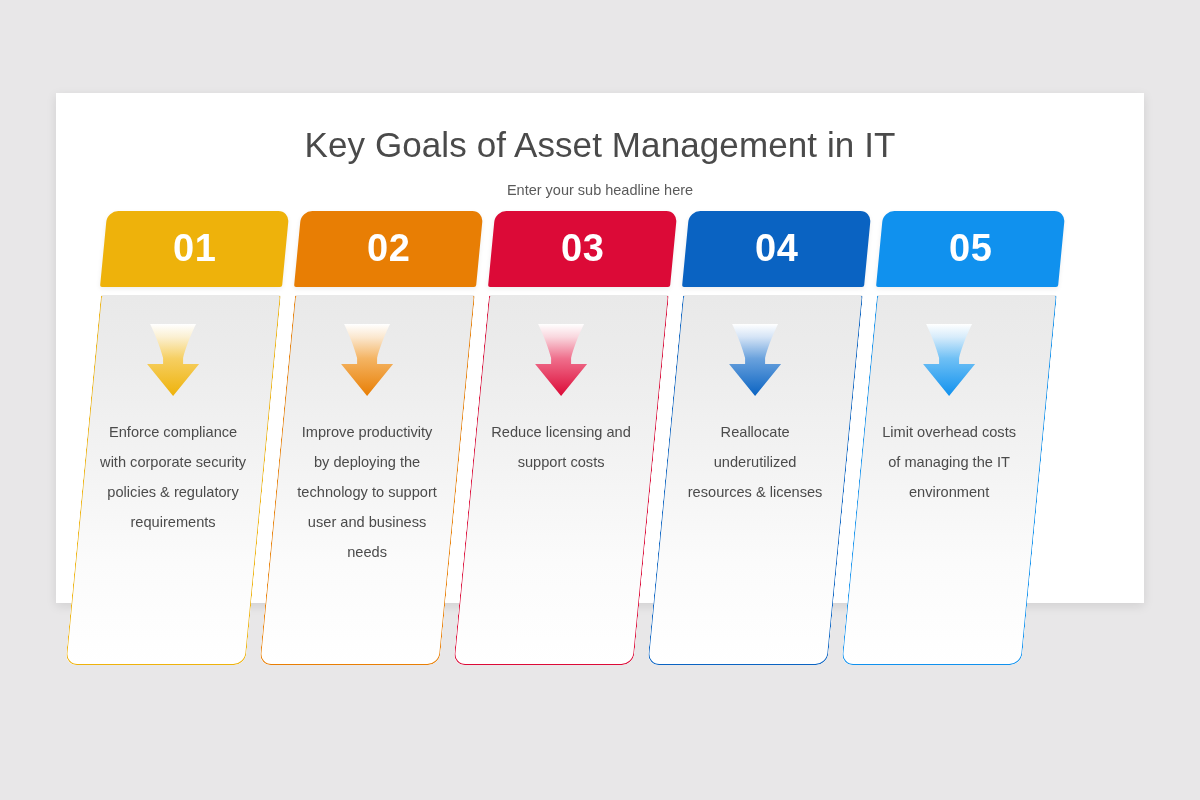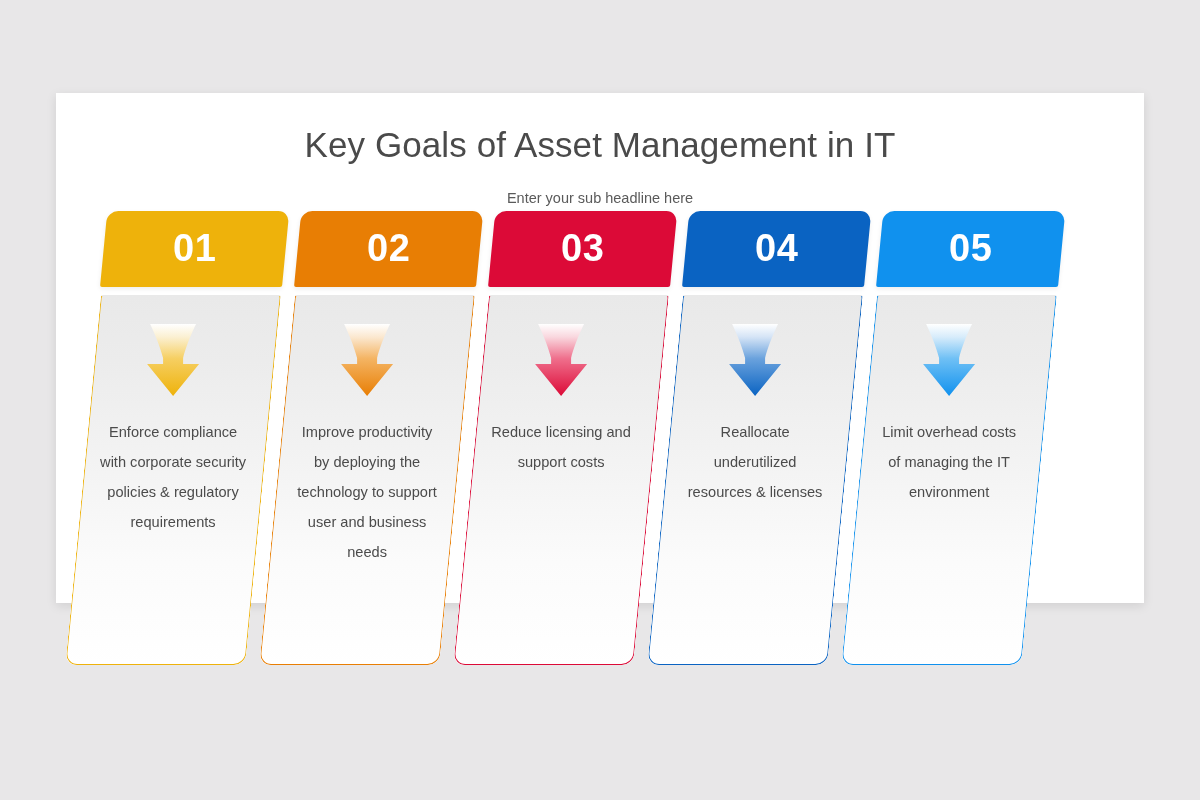--- a/index.html
+++ b/index.html
@@ -43,21 +43,21 @@
   #title {
     margin: 0;
     padding-top: 31px;
     font-size: 35px;
     font-weight: 400;
     color: #4a4a4a;
     letter-spacing: 0.1px;
     line-height: 1.18;
   }
   #subtitle {
-    margin: 12px;
+    margin: 4px;
     padding-top: 13px;
     font-size: 14.5px;
     font-weight: 400;
     color: #5a5a5a;
   }
 
   
   #columns {
     position: absolute;
     left: 38px;

